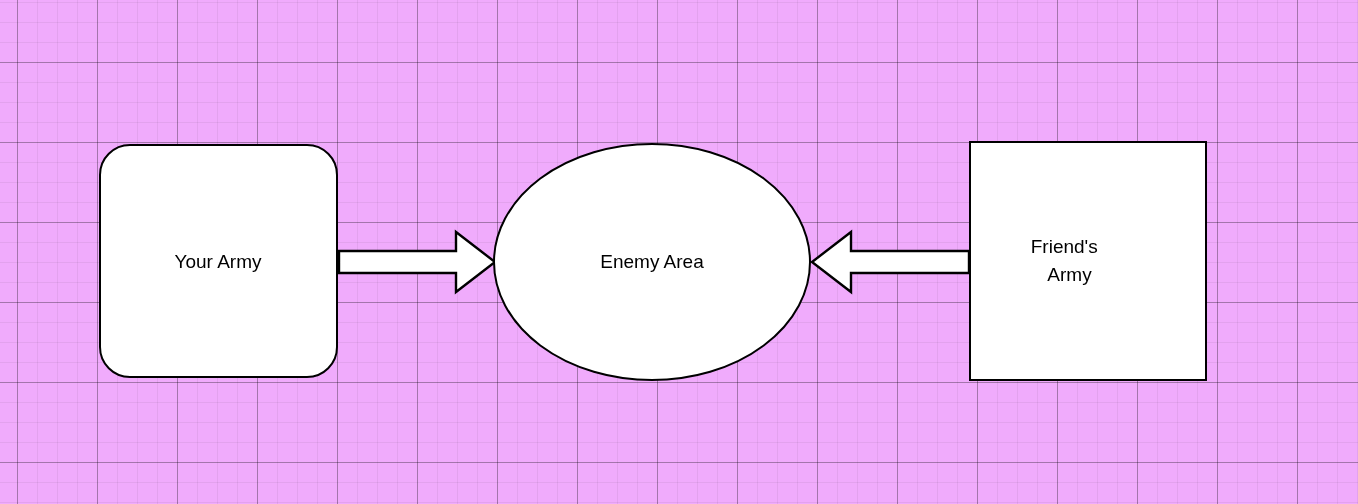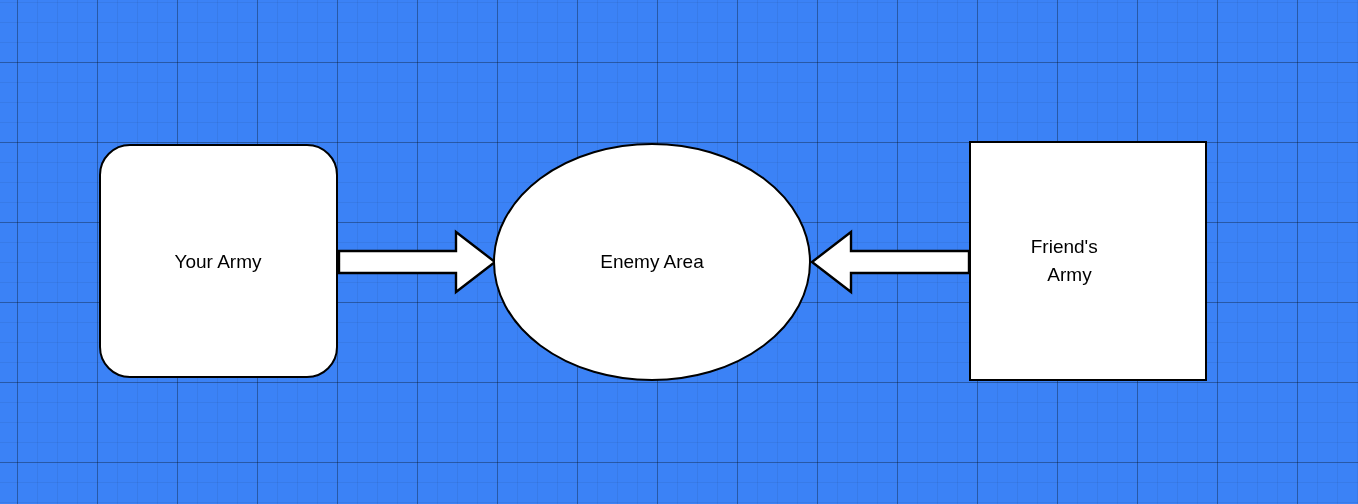--- a/index.html
+++ b/index.html
@@ -5,21 +5,21 @@
   html, body {
     margin: 0;
     padding: 0;
     background: #ffffff;
   }
   #canvas-root {
     position: relative;
     width: 1358px;
     height: 504px;
     overflow: hidden;
-    background-color: #3b82f6;
+    background-color: #f0abfc;
     font-family: "Liberation Sans", "DejaVu Sans", sans-serif;
   }
   
   #grid-layer {
     position: absolute;
     inset: 0;
     background-image:
       linear-gradient(to right, rgba(0,0,0,0.28) 1px, transparent 1px),
       linear-gradient(to bottom, rgba(0,0,0,0.28) 1px, transparent 1px),
       linear-gradient(to right, rgba(0,0,0,0.055) 1px, transparent 1px),

